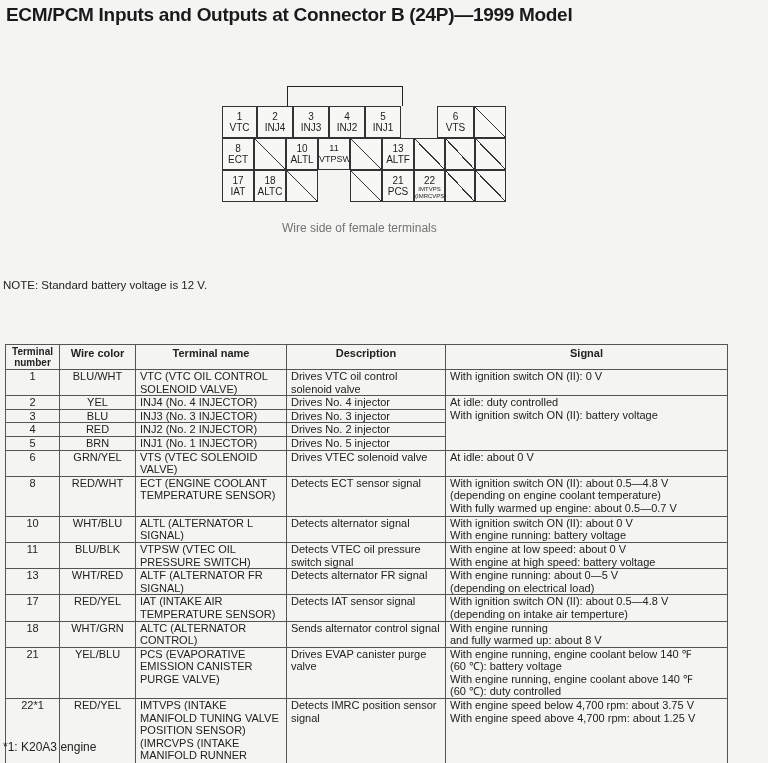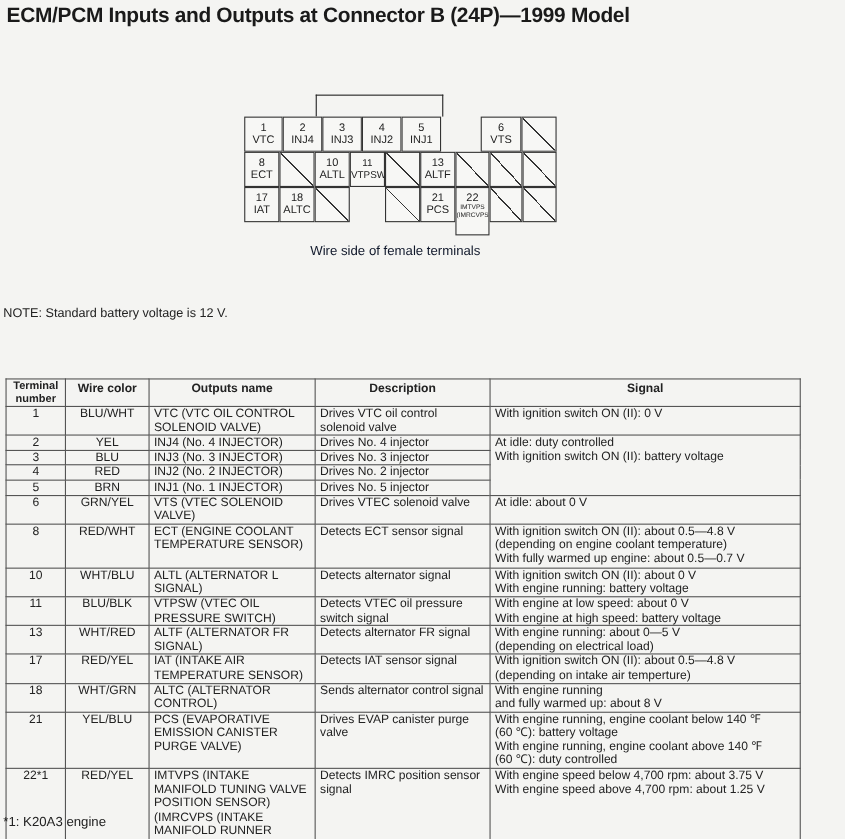--- a/index.html
+++ b/index.html
@@ -17,21 +17,21 @@
   .conn { position:absolute; left:222px; top:106px; width:280px; height:96px; }
   .conn .tab { position:absolute; left:65px; top:-20px; width:116px; height:20px;
     border:1.5px solid #222; border-bottom:none; box-sizing:border-box; }
   .cell { position:absolute; border:1px solid #333; box-sizing:border-box; background:#f7f7f5;
     font-size:10px; text-align:center; line-height:11px; padding-top:4px; color:#222; overflow:hidden;}
   .cell.x::after { content:""; position:absolute; left:0; top:0; right:0; bottom:0;
     background:linear-gradient(to top right, transparent calc(50% - 0.6px), #333 calc(50% - 0.6px), #333 calc(50% + 0.6px), transparent calc(50% + 0.6px)); }
   .cell .n { display:block; }
   .cell.small { font-size:6px; line-height:7px; }
   .cell.small .n { font-size:10px; line-height:11px; }
-  .caption { position:absolute; left:282px; top:221px; font-size:12px; color:#0f172a; }
+  .caption { position:absolute; left:282px; top:221px; font-size:12px; color:#737373; }
   .note { position:absolute; left:3px; top:279px; font-size:11.5px; color:#222; }
   table.pin {
     position:absolute; left:5px; top:303px; width:722px;
     border-collapse:collapse; font-size:11px; color:#222; table-layout:fixed;margin-top:41px;
   }
   table.pin th, table.pin td {
     border:1px solid #555; padding:0 4px; vertical-align:top; line-height:12.6px;
   }
   table.pin th { font-weight:bold; text-align:center; font-size:11px; padding:2px 3px; }
   table.pin th.tn { font-size:10px; line-height:11px; padding:1px 2px; }
@@ -62,41 +62,41 @@
   <div class="cell" style="left:160px;top:32px;width:32px;height:32px"><span class="n">13</span><span>ALTF</span></div>
   <div class="cell x" style="left:192px;top:32px;width:31px;height:32px"></div>
   <div class="cell x" style="left:223px;top:32px;width:30px;height:32px"></div>
   <div class="cell x" style="left:253px;top:32px;width:31px;height:32px"></div>
 
   <div class="cell" style="left:0;top:64px;width:32px;height:32px"><span class="n">17</span><span>IAT</span></div>
   <div class="cell" style="left:32px;top:64px;width:32px;height:32px"><span class="n">18</span><span>ALTC</span></div>
   <div class="cell x" style="left:64px;top:64px;width:32px;height:32px"></div>
   <div class="cell x" style="left:128px;top:64px;width:32px;height:32px"></div>
   <div class="cell" style="left:160px;top:64px;width:32px;height:32px"><span class="n">21</span><span>PCS</span></div>
-  <div class="cell small" style="left:192px;top:64px;width:31px;height:44px"><span class="n">22</span><span>IMTVPS (IMRCVPS)</span></div>
+  <div class="cell small" style="left:192px;top:64px;width:31px;height:32px"><span class="n">22</span><span>IMTVPS (IMRCVPS)</span></div>
   <div class="cell x" style="left:223px;top:64px;width:30px;height:32px"></div>
   <div class="cell x" style="left:253px;top:64px;width:31px;height:32px"></div>
 </div>
 
 <div class="caption">Wire side of female terminals</div>
 <div class="note">NOTE: Standard battery voltage is 12 V.</div>
 
 <table class="pin">
   <colgroup>
     <col style="width:54px">
       <col style="width:76px">
       <col style="width:151px">
       <col style="width:159px">
       <col style="width:282px">
   </colgroup>
   <thead>
     <tr>
       <th class="tn">Terminal number</th>
       <th>Wire color</th>
-      <th>Outputs name</th>
+      <th>Terminal name</th>
       <th>Description</th>
       <th>Signal</th>
     </tr>
   </thead>
   <tbody id="tbody">
       <tr style="height: 26px;">
         <td class="c">1</td>
         <td class="c">BLU/WHT</td>
         <td>VTC (VTC OIL CONTROL SOLENOID VALVE)</td>
         <td>Drives VTC oil control solenoid valve</td>

